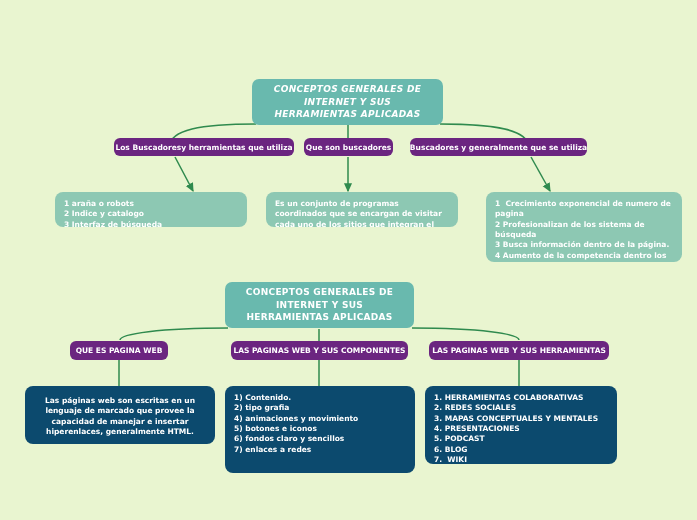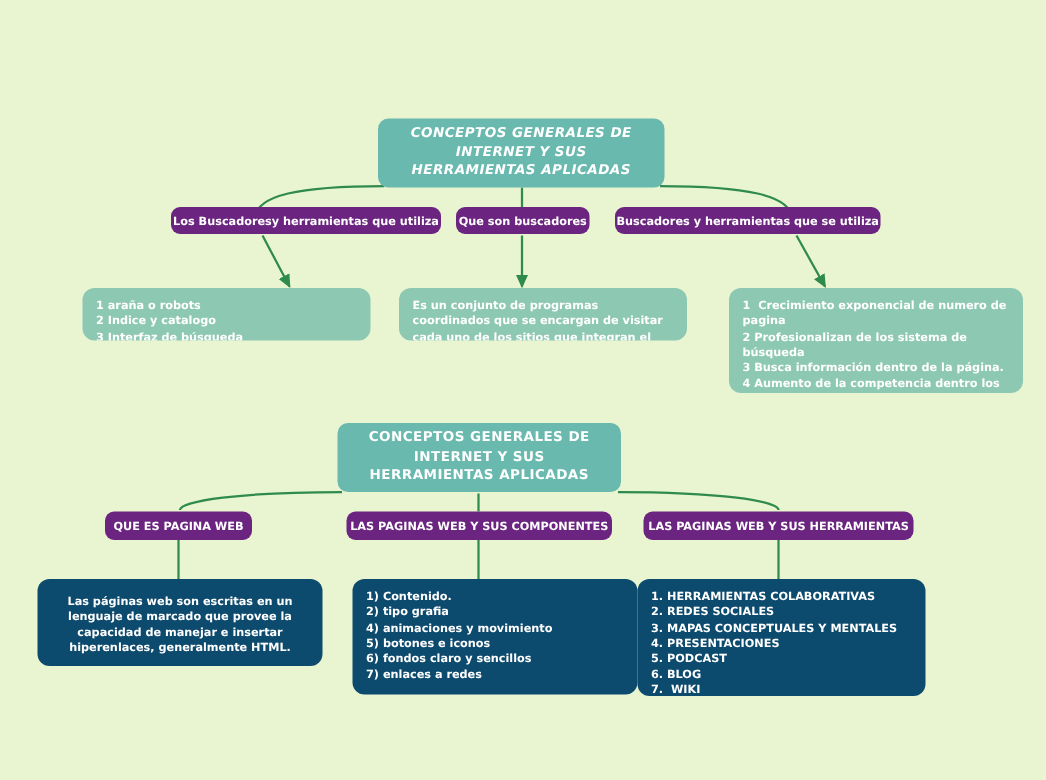--- a/index.html
+++ b/index.html
@@ -124,21 +124,21 @@
 
   <div class="node branch" style="left:114px; top:138px; width:180px; height:18px; font-size:7.5px;align-items:center;">
     <span>Los Buscadoresy herramientas que utiliza</span>
   </div>
 
   <div class="node branch" style="left:304px; top:138px; width:89px; height:18px; font-size:7.5px;">
     <span>Que son buscadores</span>
   </div>
 
   <div class="node branch" style="left:410px; top:138px; width:177px; height:18px; font-size:7.5px;">
-    <span>Buscadores y herramientas que se utiliza</span>
+    <span>Buscadores y generalmente que se utiliza</span>
   </div>
 
   <div class="node leaf mint left" style="left:55px; top:192px; width:192px; height:35px; font-size:7.5px;">
     <span class="line">1 araña o robots</span>
     <span class="line">2 Indice y catalogo</span>
     <span class="line">3 Interfaz de búsqueda</span>
   </div>
 
   <div class="node leaf mint left" style="left:266px; top:192px; width:192px; height:35px; font-size:7.5px;">
     <span class="line">Es un conjunto de programas coordinados que se encargan de visitar cada uno de los sitios que integran el Web</span>
@@ -164,21 +164,21 @@
   </div>
 
   <div class="node branch" style="left:429px; top:341px; width:180px; height:19px; font-size:7.5px;">
     <span>LAS PAGINAS WEB Y SUS HERRAMIENTAS</span>
   </div>
 
   <div class="node leaf teal center" style="left:25px; top:386px; width:190px; height:58px; font-size:7.5px; padding-top:10px;">
     <span class="line">Las páginas web son escritas en un lenguaje de marcado que provee la capacidad de manejar e insertar hiperenlaces, generalmente HTML.</span>
   </div>
 
-  <div class="node leaf teal left" style="left:225px; top:386px; width:190px; height:77px; font-size:7.5px;margin-left:10px;">
+  <div class="node leaf teal left" style="left:225px; top:386px; width:190px; height:87px; font-size:7.5px;">
     <span class="line">1) Contenido.</span>
     <span class="line">2) tipo grafia</span>
     <span class="line">4) animaciones y movimiento</span>
     <span class="line">5) botones e iconos</span>
     <span class="line">6) fondos claro y sencillos</span>
     <span class="line">7) enlaces a redes</span>
 
   </div>
 
   <div class="node leaf teal left" style="left:425px; top:386px; width:192px; height:78px; font-size:7.5px;">

